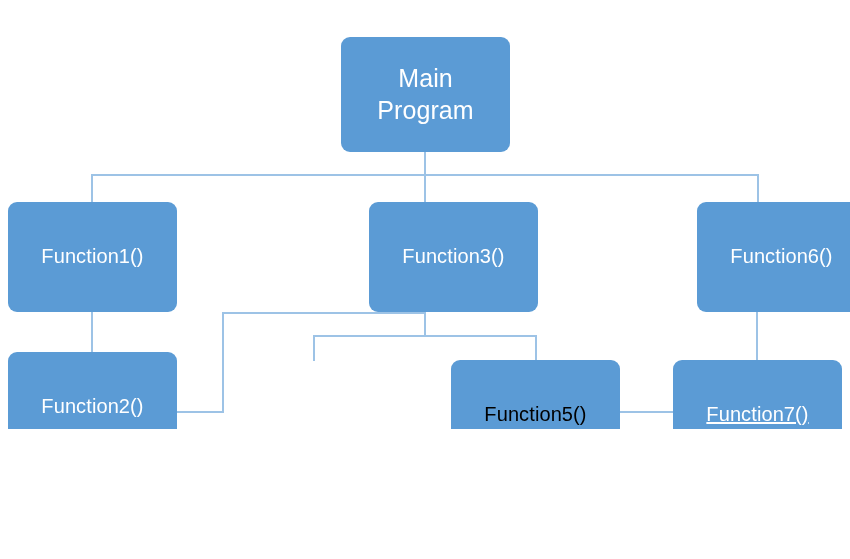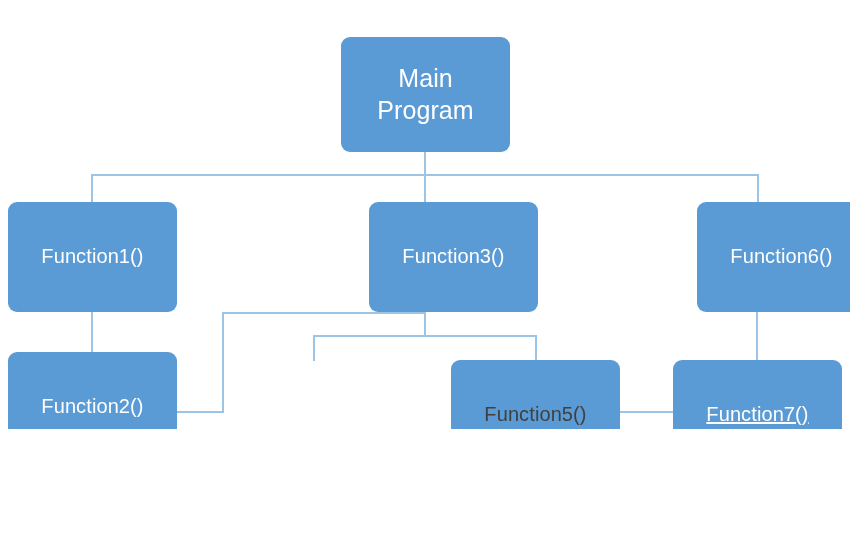--- a/index.html
+++ b/index.html
@@ -75,17 +75,17 @@
 
   <div class="node" style="left: 8px; top: 202px; width: 169px; height: 110px; background: rgb(91, 155, 213); color: rgb(255, 255, 255); border-radius: 9px;">Function1()</div>
 
   <div class="node" style="left: 341px; top: 202px; width: 169px; height: 110px; background: rgb(91, 155, 213); color: rgb(255, 255, 255); border-radius: 9px; margin-left: 28px;">Function3()</div>
 
   <div class="node" style="left: 673px; top: 202px; width: 169px; height: 110px; background: rgb(91, 155, 213); color: rgb(255, 255, 255); border-radius: 9px; margin-left: 24px;">Function6()</div>
 
   <div class="node" style="left: 8px; top: 352px; width: 169px; height: 110px; background: rgb(91, 155, 213); color: rgb(255, 255, 255); border-radius: 9px;">Function2()</div>
 
 
-  <div class="node" style="left: 451px; top: 360px; width: 169px; height: 110px; background: rgb(91, 155, 213); color: #404040; border-radius: 9px;">Function5()</div>
+  <div class="node" style="left: 451px; top: 360px; width: 169px; height: 110px; background: rgb(91, 155, 213); color: #000000; border-radius: 9px;">Function5()</div>
 
   <div class="node" style="left: 673px; top: 360px; width: 169px; height: 110px; background: rgb(91, 155, 213); color: rgb(255, 255, 255); border-radius: 9px; text-decoration: underline;">Function7()</div>
 
 </div>
 
 </body></html>

